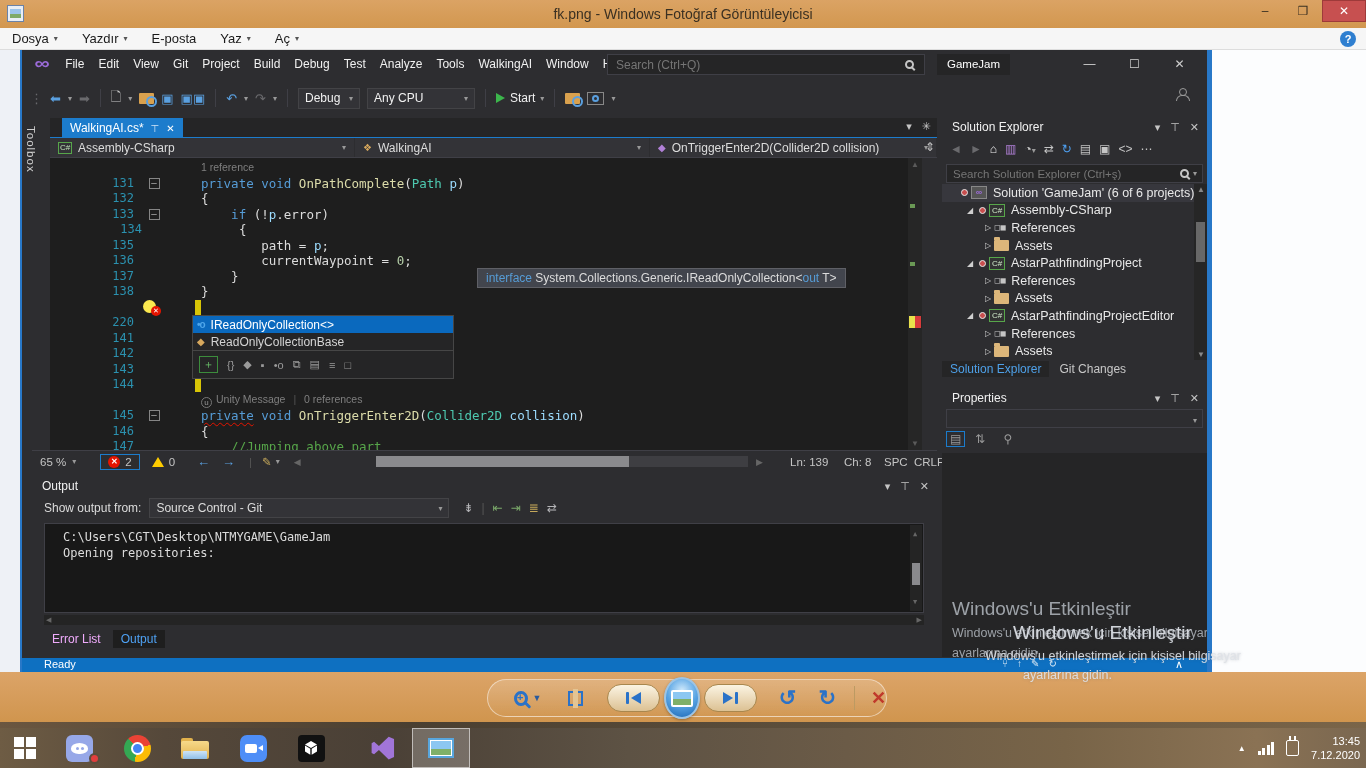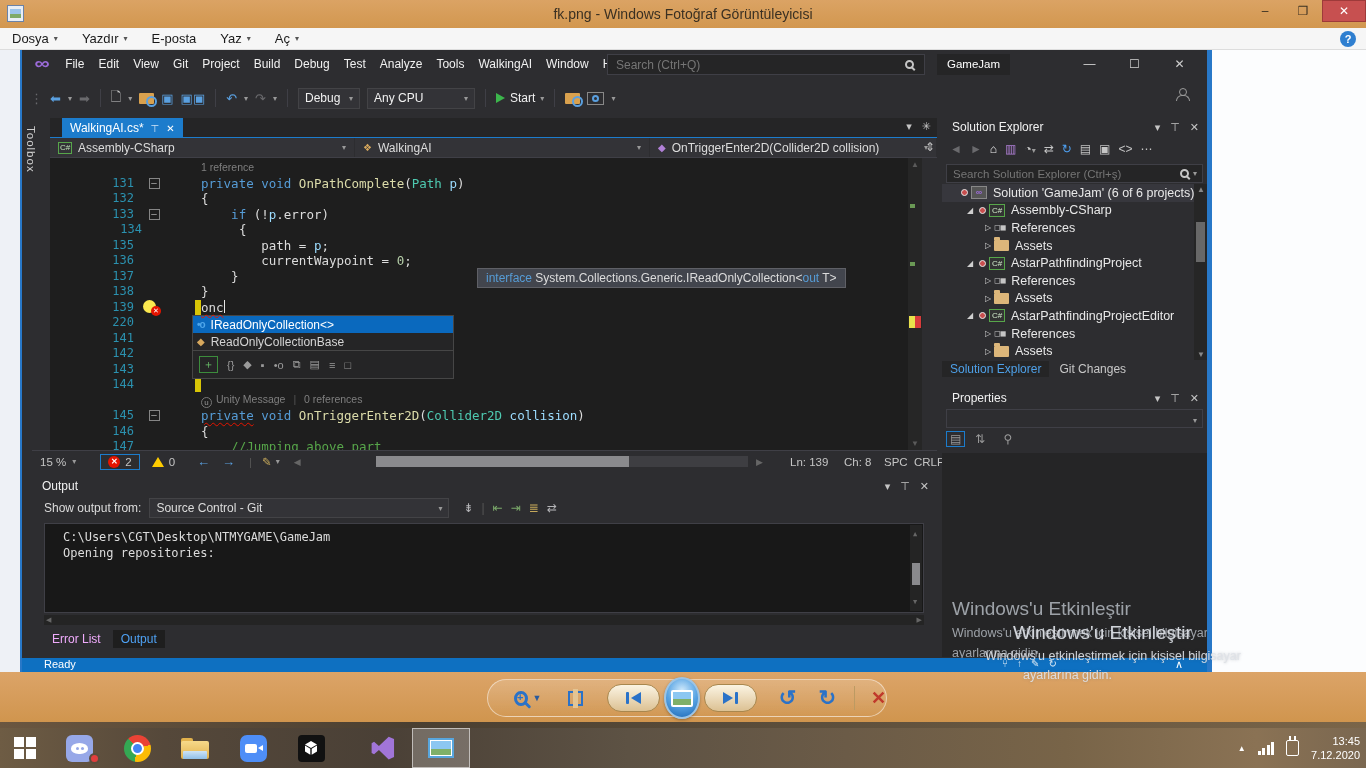--- a/index.html
+++ b/index.html
@@ -418,33 +418,32 @@
           <span class="ar" style="bottom:2px">▼</span>
         </div>
       <div class="cl" style="position: absolute; left: 0px; right: 14px; top: 17.5px;"><span class="ln">131</span><span class="fold"><span class="foldbox">–</span></span><span class="gap"></span><span class="k">private</span><span class="pl"> </span><span class="k">void</span><span class="pl"> </span><span class="m">OnPathComplete</span><span class="pl">(</span><span class="t">Path</span><span class="pl"> </span><span class="v">p</span><span class="pl">)</span></div>
           <div class="cl" style="position: absolute; left: 0px; right: 14px; top: 33px;"><span class="ln">132</span><span class="fold"></span><span class="gap"></span><span class="pl">{</span></div>
           <div class="cl" style="position: absolute; left: 0px; right: 14px; top: 48.5px;"><span class="ln">133</span><span class="fold"><span class="foldbox">–</span></span><span class="gap"></span><span class="pl">    </span><span class="k">if</span><span class="pl"> (!</span><span class="v">p</span><span class="pl">.error)</span></div>
           <div class="cl" style="position: absolute; left: 8px; right: 14px; top: 64px;"><span class="ln">134</span><span class="fold"></span><span class="gap"></span><span class="pl">    {</span></div>
           <div class="cl" style="position: absolute; left: 0px; right: 14px; top: 79.5px;"><span class="ln">135</span><span class="fold"></span><span class="gap"></span><span class="pl">        path = </span><span class="v">p</span><span class="pl">;</span></div>
           <div class="cl" style="position: absolute; left: 0px; right: 14px; top: 95px;"><span class="ln">136</span><span class="fold"></span><span class="gap"></span><span class="pl">        currentWaypoint = </span><span class="num">0</span><span class="pl">;</span></div>
           <div class="cl" style="position: absolute; left: 0px; right: 14px; top: 110.5px;"><span class="ln">137</span><span class="fold"></span><span class="gap"></span><span class="pl">    }</span></div>
           <div class="cl" style="position: absolute; left: 0px; right: 14px; top: 126px;"><span class="ln">138</span><span class="fold"></span><span class="gap"></span><span class="pl">}</span></div>
-          <div class="cl" style="position: absolute; left: 0px; right: 14px; top: 141.5px;"><span class="ln">139</span><span class="fold"></span><span class="gap"></span><span class="err">onc</span><span class="caret"></span></div>
           <div class="cl" style="position: absolute; left: 0px; right: 14px; top: 157px;"><span class="ln">220</span><span class="fold"></span><span class="gap"></span></div>
           <div class="cl" style="position: absolute; left: 0px; right: 14px; top: 172.5px;"><span class="ln">141</span><span class="fold"></span><span class="gap"></span></div>
           <div class="cl" style="position: absolute; left: 0px; right: 14px; top: 188px;"><span class="ln">142</span><span class="fold"></span><span class="gap"></span></div>
           <div class="cl" style="position: absolute; left: 0px; right: 14px; top: 203.5px;"><span class="ln">143</span><span class="fold"></span><span class="gap"></span></div>
           <div class="cl" style="position: absolute; left: 0px; right: 14px; top: 219px;"><span class="ln">144</span><span class="fold"></span><span class="gap"></span></div>
           <div class="cl" style="position: absolute; left: 0px; right: 14px; top: 250px;"><span class="ln">145</span><span class="fold"><span class="foldbox">–</span></span><span class="gap"></span><span class="kerr">private</span><span class="pl"> </span><span class="k">void</span><span class="pl"> </span><span class="m">OnTriggerEnter2D</span><span class="pl">(</span><span class="t">Collider2D</span><span class="pl"> </span><span class="v">collision</span><span class="pl">)</span></div>
           <div class="cl" style="position: absolute; left: 0px; right: 14px; top: 265.5px;"><span class="ln">146</span><span class="fold"></span><span class="gap"></span><span class="pl">{</span></div>
           <div class="cl" style="position: absolute; left: 0px; right: 14px; top: 281px;"><span class="ln">147</span><span class="fold"></span><span class="gap"></span><span class="pl">    </span><span class="cm">//Jumping above part</span></div>
         </div>
 
       <div class="ministat">
-        <span style="margin-left:8px">15 %</span>
+        <span style="margin-left:8px">65 %</span>
           <span class="dd" style="margin-left:6px">▾</span>
         <div class="errbox">
           <span class="err-badge">✕</span>
           <span>2</span>
         </div>
         <div style="display:flex;align-items:center;gap:5px;margin-left:12px">
           <span class="warn-badge"></span>
           <span>0</span>
         </div>
         <span class="navar" style="margin-left:22px">←</span>

